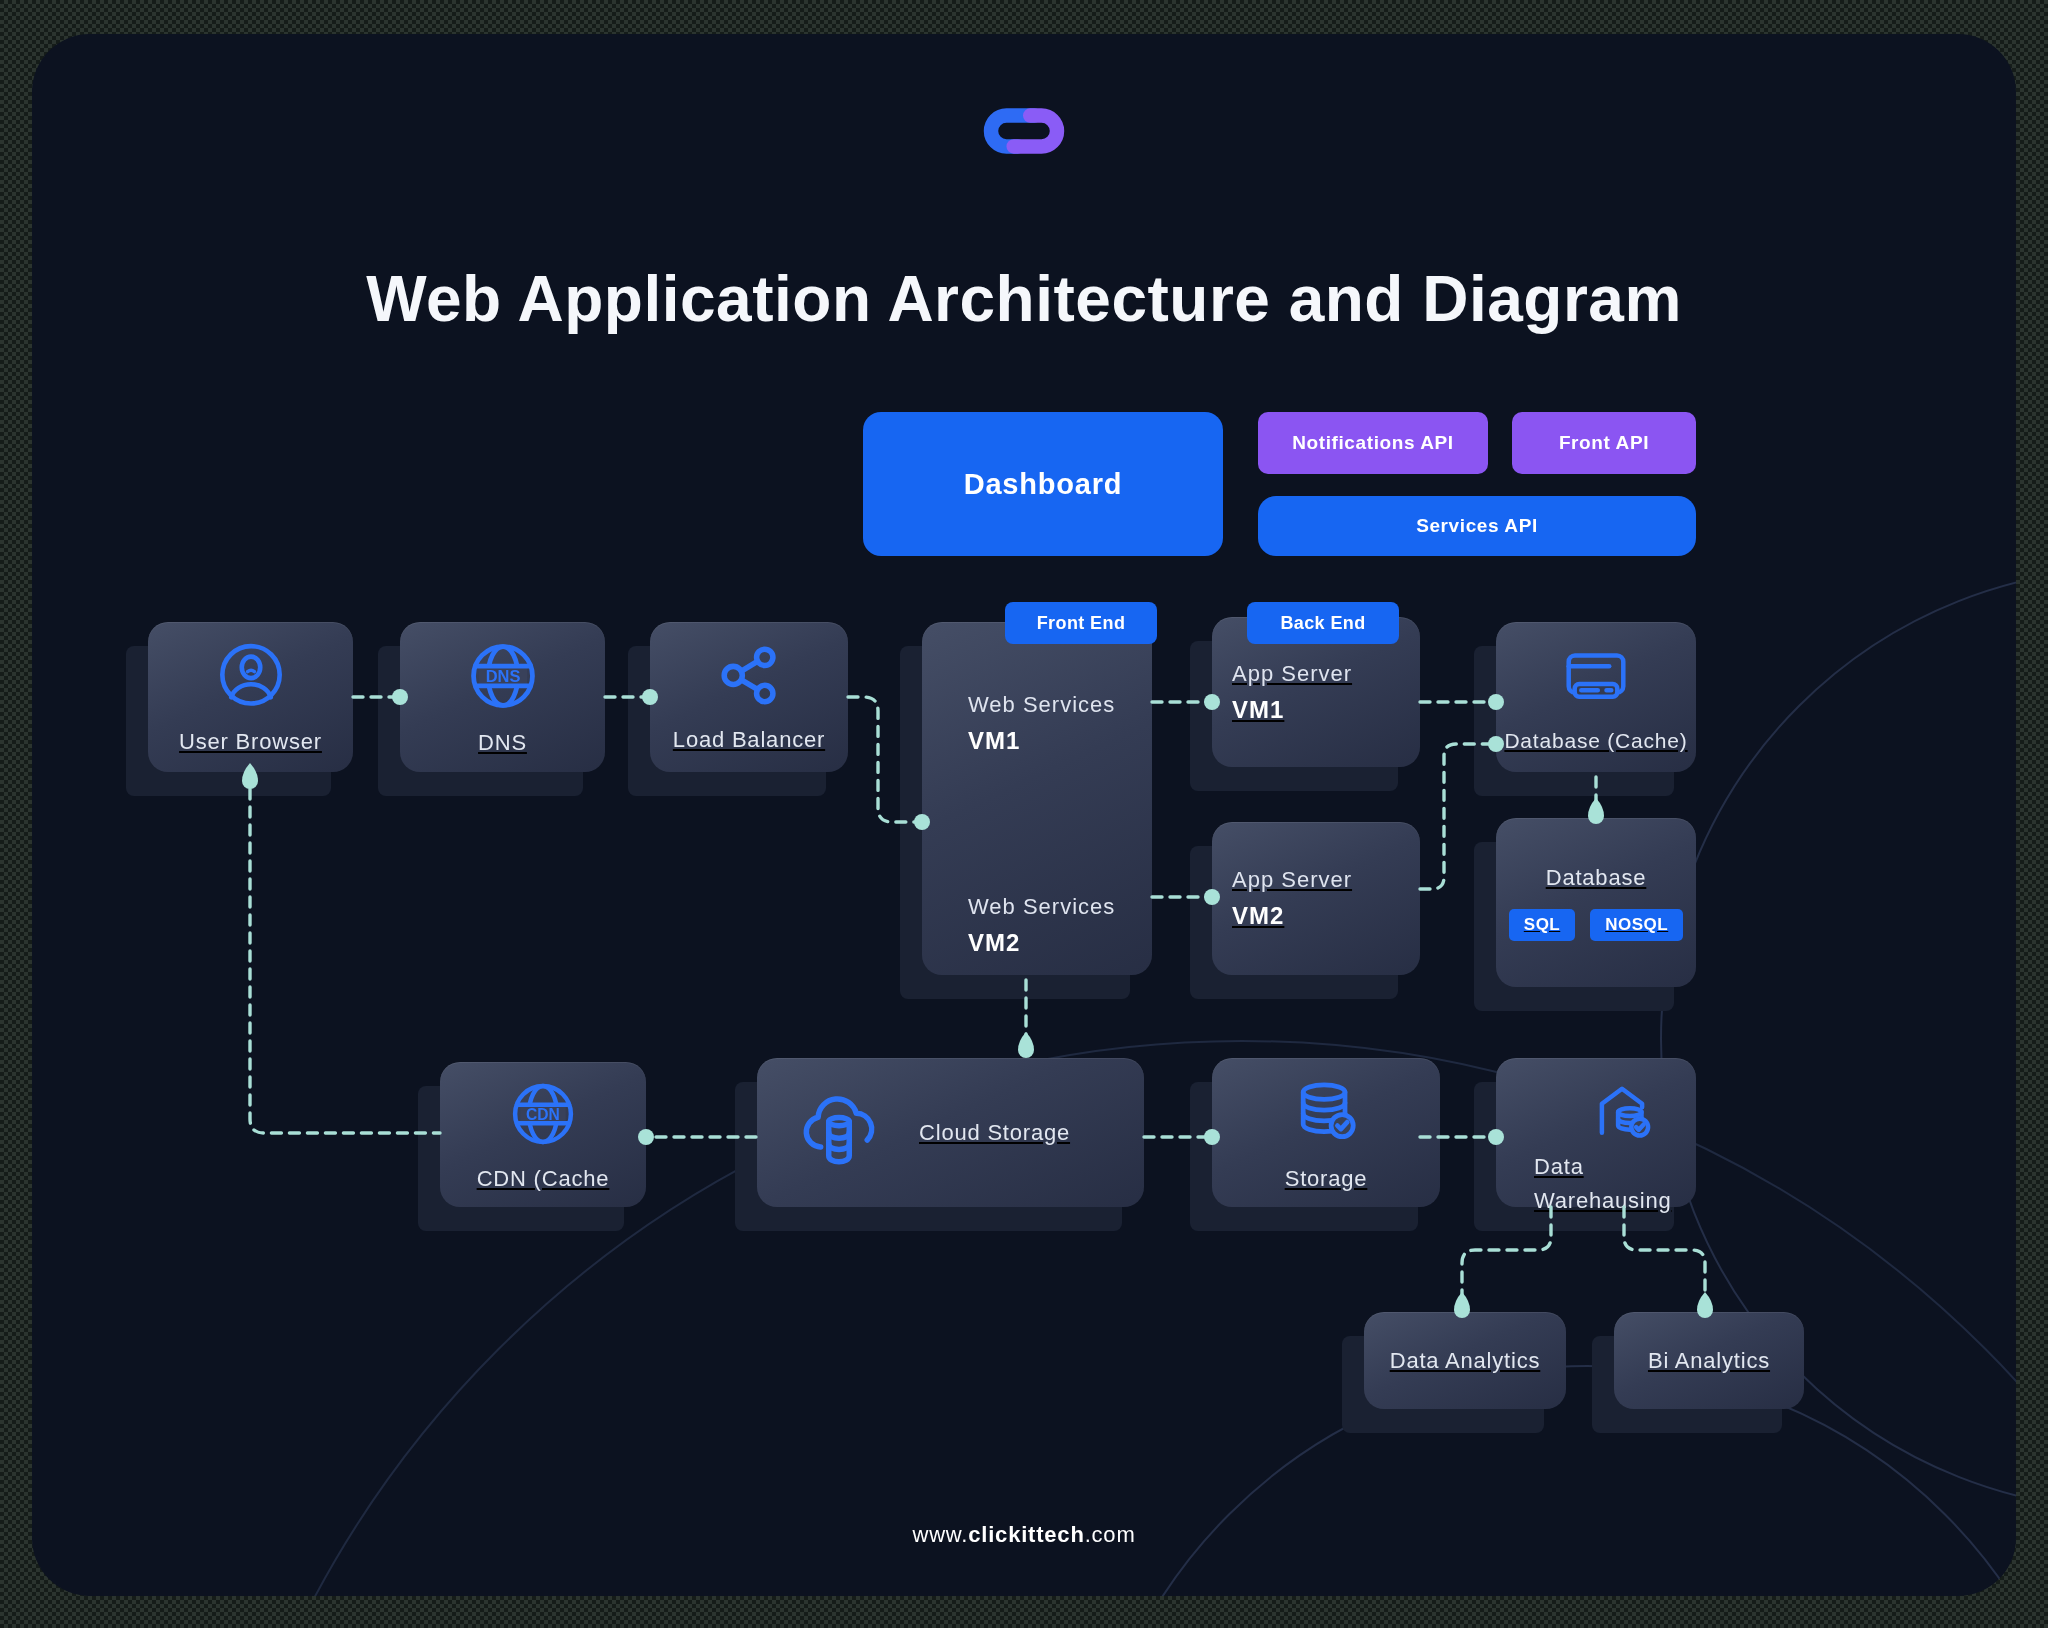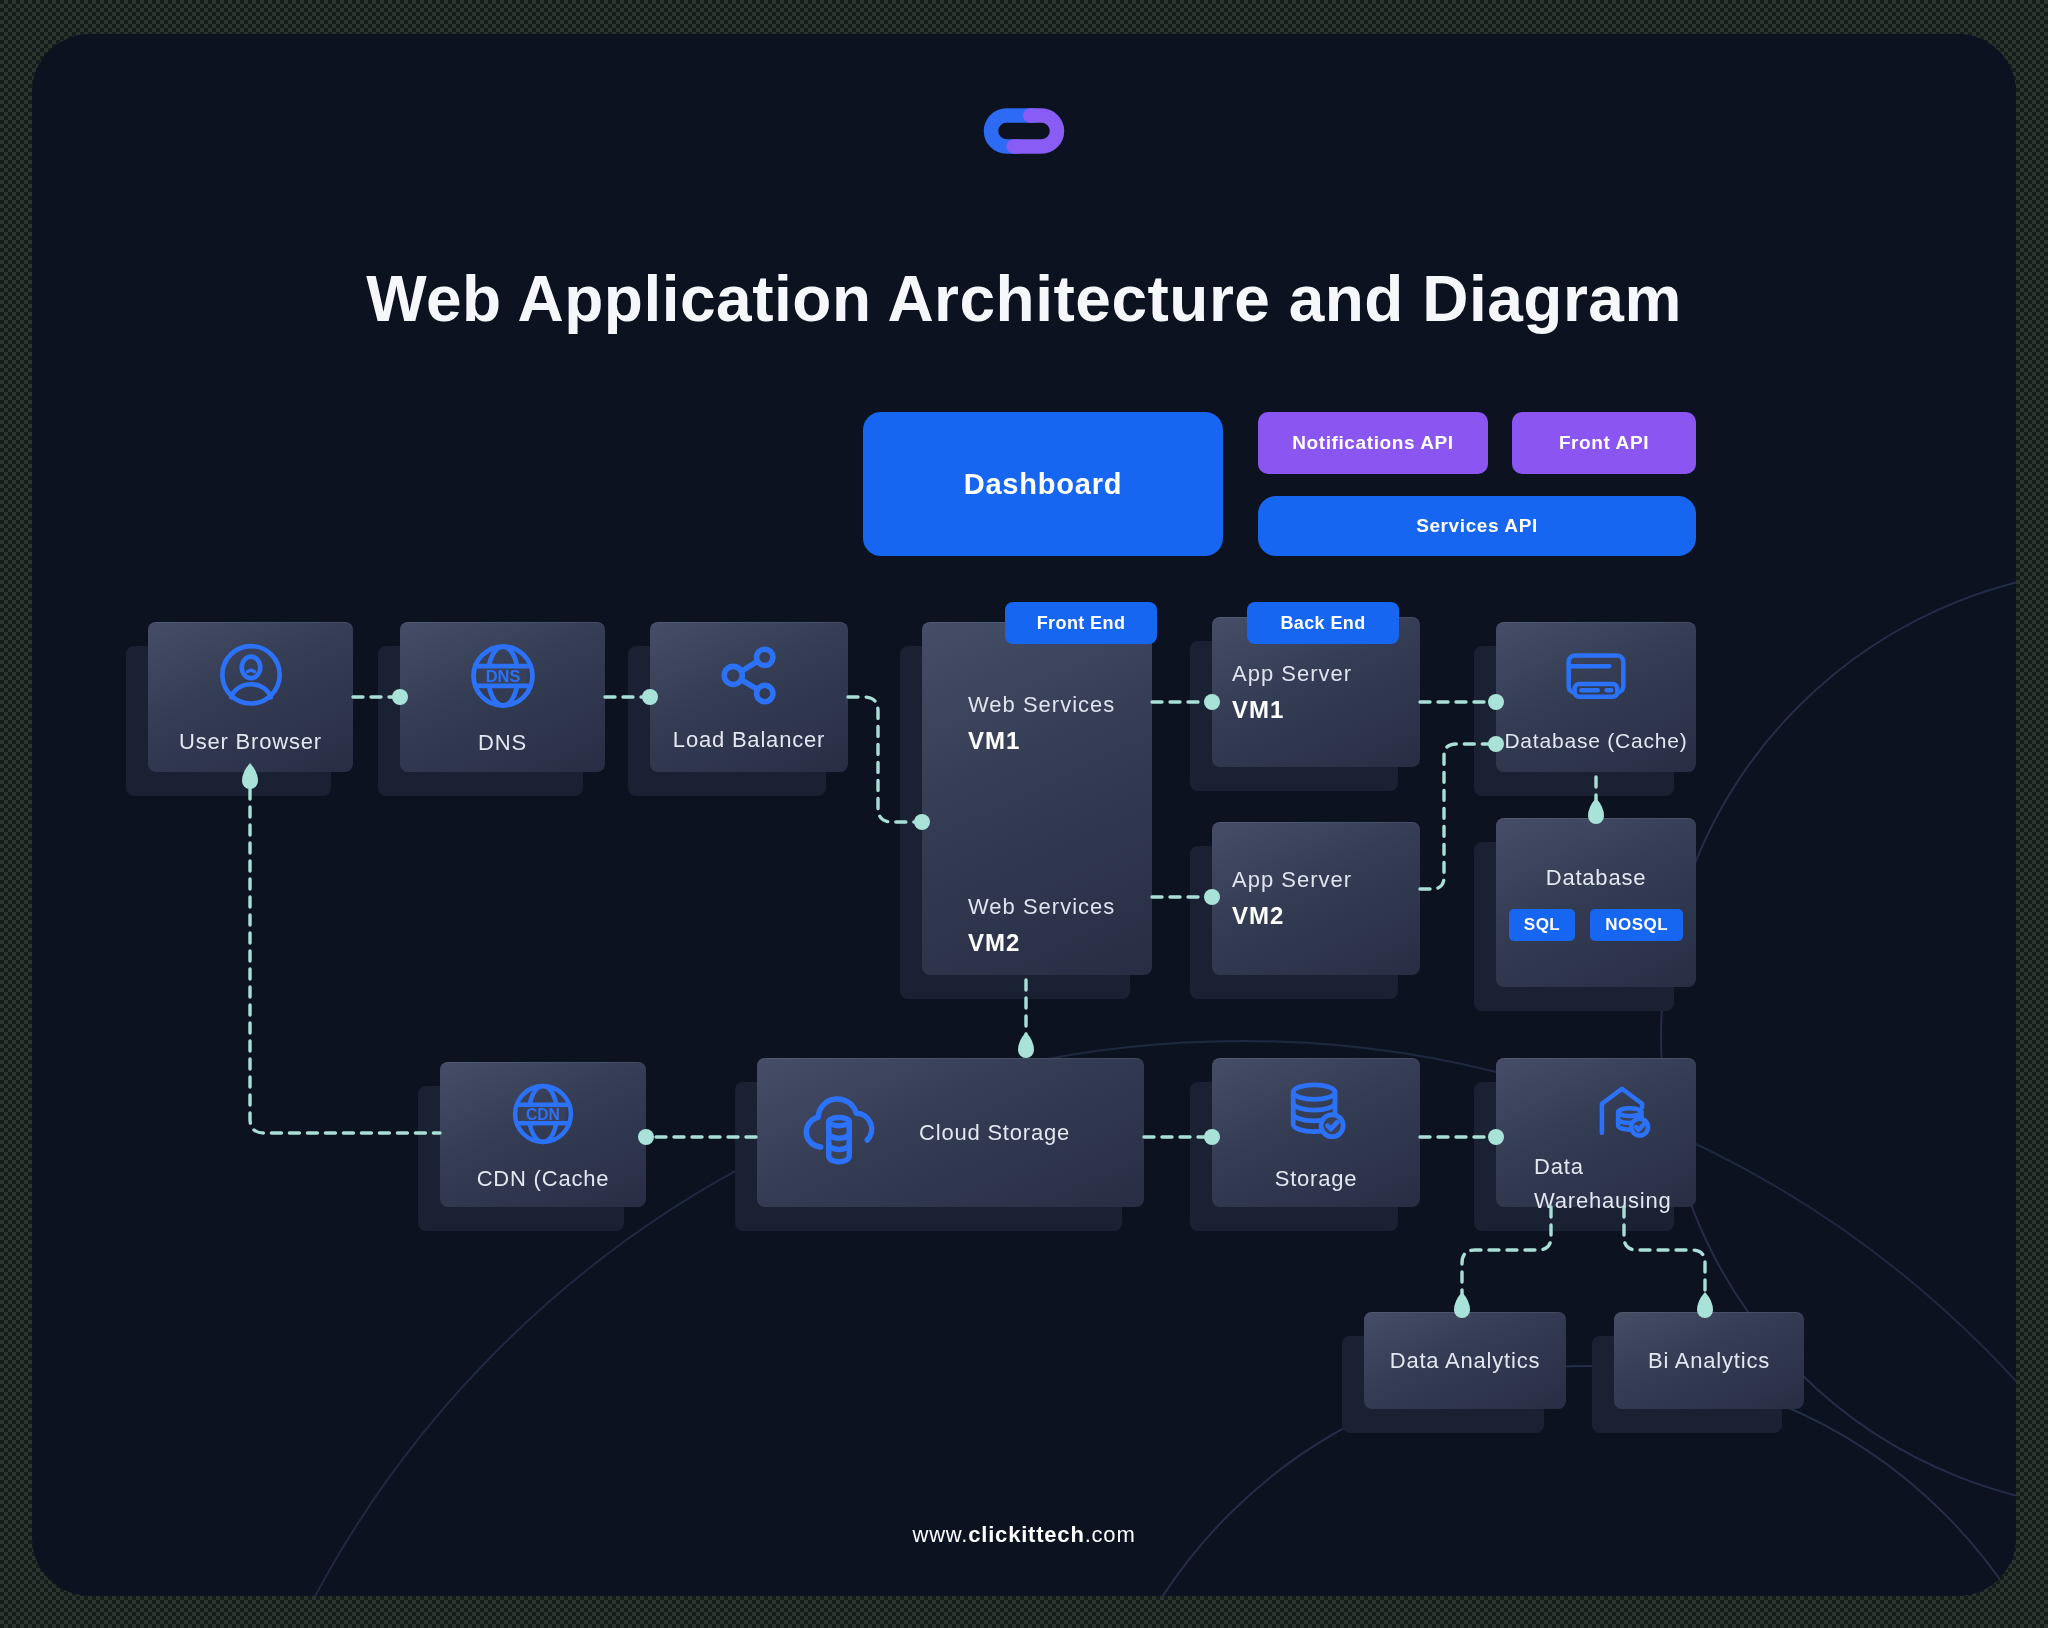--- a/index.html
+++ b/index.html
@@ -35,42 +35,42 @@
 
   
   .section-badge{position:absolute;display:flex;align-items:center;justify-content:center;
     background:#1766f2;color:#fff;font-weight:bold;font-size:18px;border-radius:8px;z-index:6;letter-spacing:.4px;}
   #badge-frontend{left:1005px;top:602px;width:152px;height:42px;}
   #badge-backend{left:1247px;top:602px;width:152px;height:42px;}
 
   
   .node{position:absolute;z-index:3;}
   .node .echo{position:absolute;left:-22px;top:24px;width:100%;height:100%;background:#1a2132;border-radius:8px;}
-  .node .face{position:absolute;inset:0;border-radius:8px;
+  .node .face{position:absolute;inset:0;border-radius:20px;
     background:linear-gradient(155deg,#454e66 0%,#343c54 45%,#272e44 100%);
     box-shadow:inset 0 1px 0 rgba(255,255,255,.07);
-    display:flex;flex-direction:column;align-items:center;justify-content:center;}
+    display:flex;flex-direction:column;align-items:center;justify-content:center;text-decoration:underline;}
   .node-label{font-size:22px;color:#e2e7f0;letter-spacing:.8px;}
   .icon{flex:0 0 auto;}
   .stacked .icon{margin-bottom:16px;}
   .two-line{display:flex;flex-direction:column;gap:9px;}
   .two-line .l1{font-size:22px;color:#dfe4ef;letter-spacing:1px;}
   .two-line .l2{font-size:24px;color:#ffffff;font-weight:bold;letter-spacing:1px;}
 
   #node-user-browser{left:148px;top:622px;width:205px;height:150px;}
   #node-dns{left:400px;top:622px;width:205px;height:150px;}
   #node-load-balancer{left:650px;top:622px;width:198px;height:150px;}
   #node-web-services{left:922px;top:622px;width:230px;height:353px;}
   #node-app-server-vm1{left:1212px;top:617px;width:208px;height:150px;}
   #node-database-cache{left:1496px;top:622px;width:200px;height:150px;}
   #node-app-server-vm2{left:1212px;top:822px;width:208px;height:153px;}
   #node-database{left:1496px;top:818px;width:200px;height:169px;}
   #node-cdn{left:440px;top:1062px;width:206px;height:145px;}
   #node-cloud-storage{left:757px;top:1058px;width:387px;height:149px;}
-  #node-storage{left:1212px;top:1058px;width:208px;height:149px;}
+  #node-storage{left:1212px;top:1058px;width:208px;height:149px;padding-left:20px;}
   #node-data-warehousing{left:1496px;top:1058px;width:200px;height:149px;}
   #node-data-analytics{left:1364px;top:1312px;width:202px;height:97px;}
   #node-bi-analytics{left:1614px;top:1312px;width:190px;height:97px;}
 
   #node-web-services .face{align-items:flex-start;justify-content:flex-start;}
   .ws-group{position:absolute;left:46px;}
   #ws-g1{top:70px;}
   #ws-g2{top:272px;}
   .face.hlist{flex-direction:row;justify-content:flex-start;padding-left:38px;gap:36px;}
   .face.appsrv{align-items:flex-start;padding-left:20px;}

